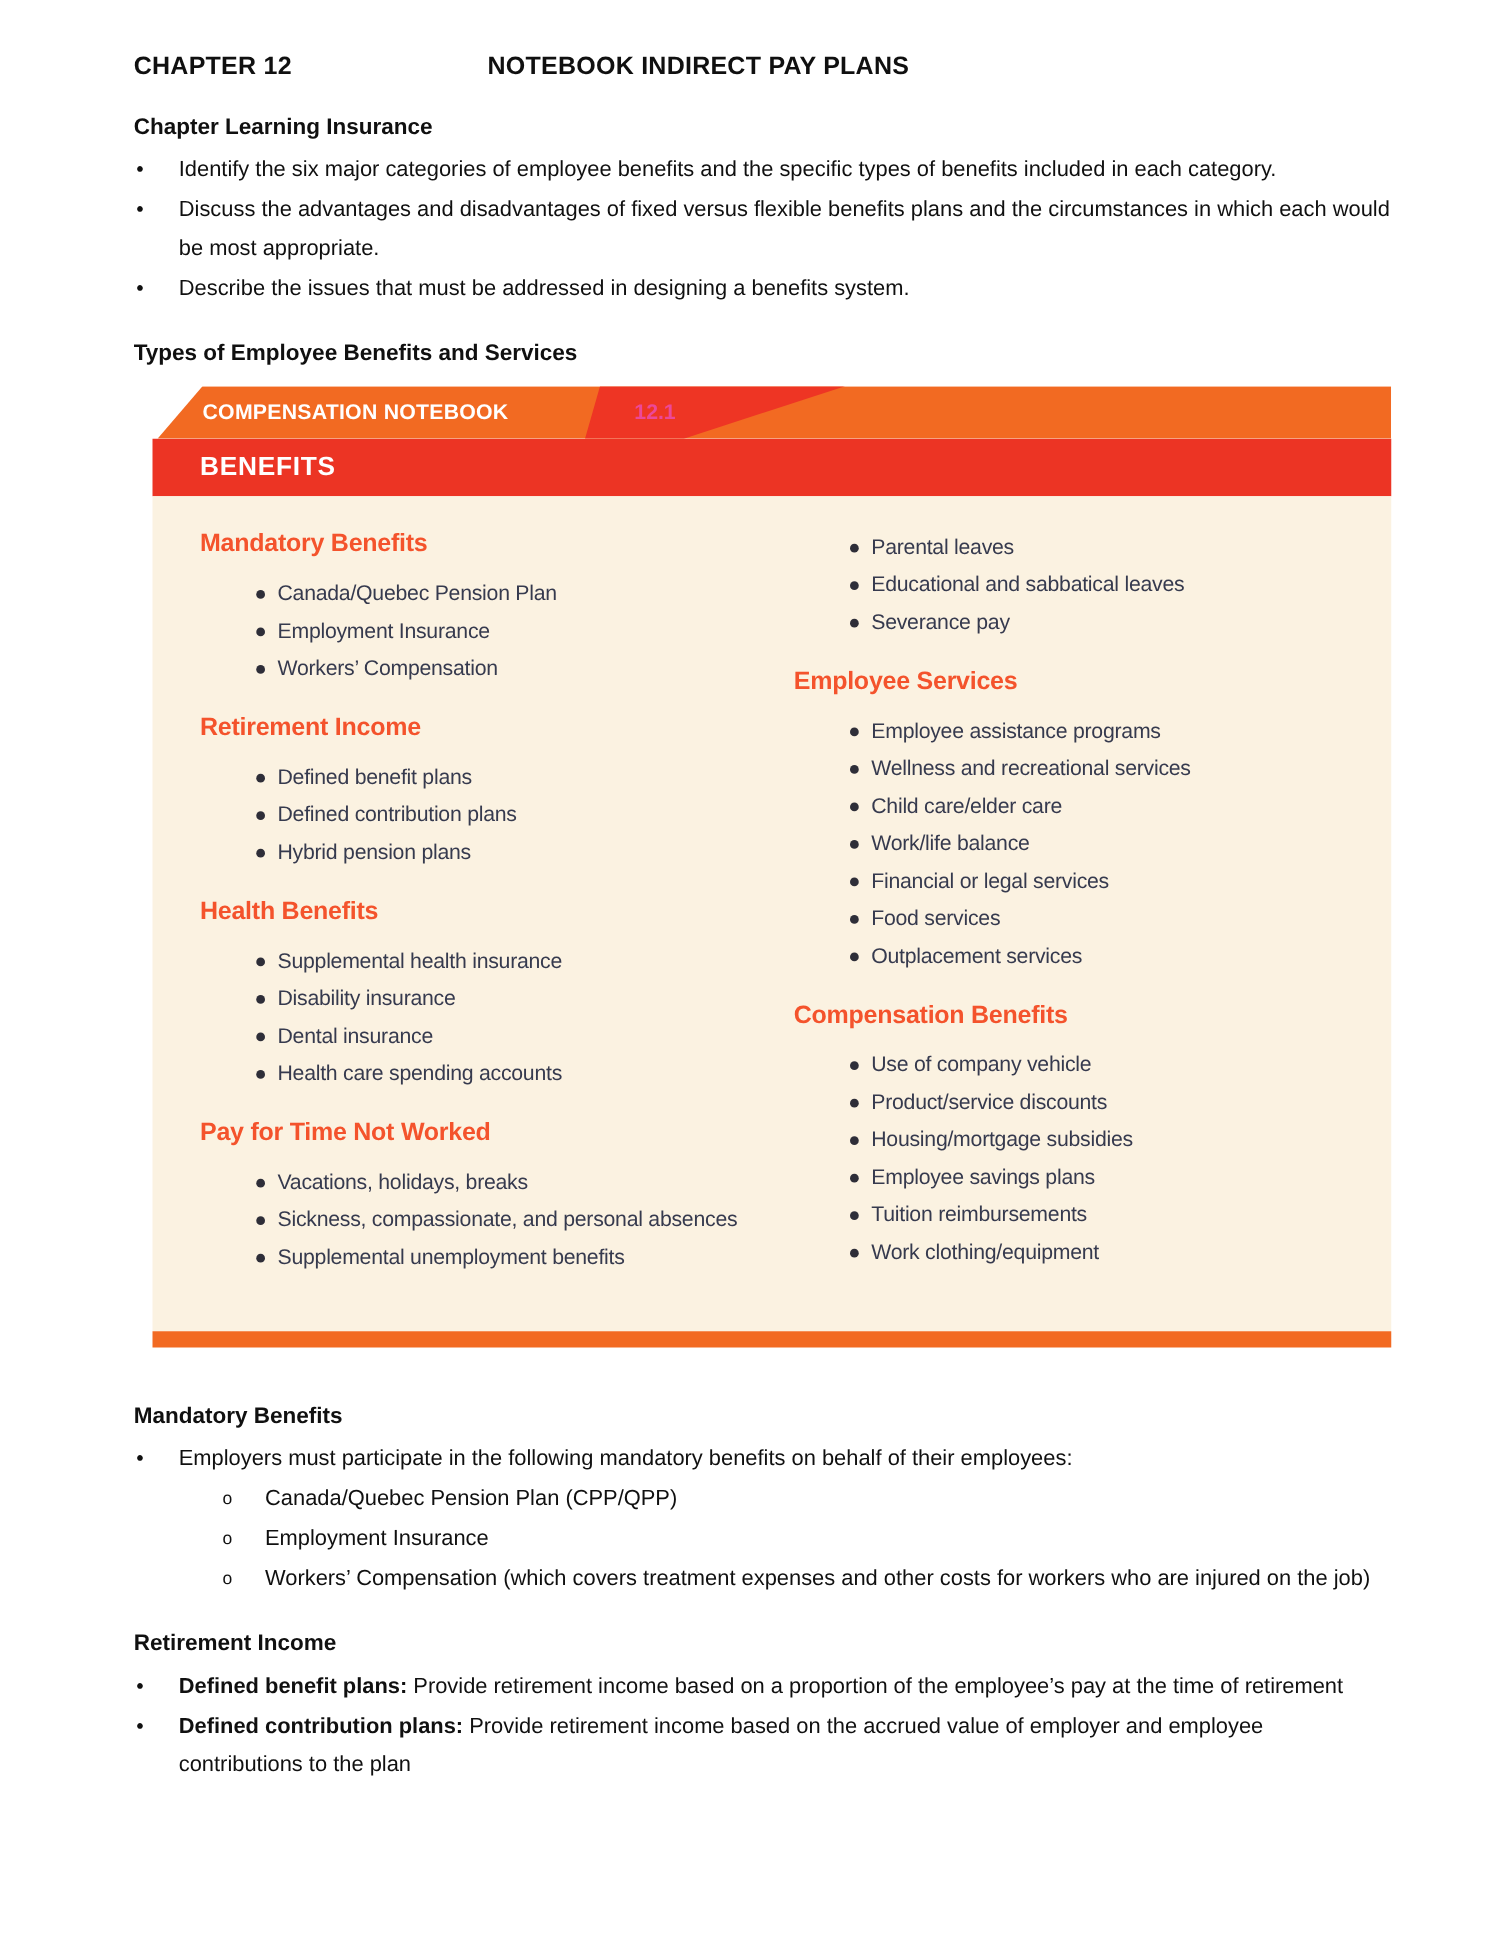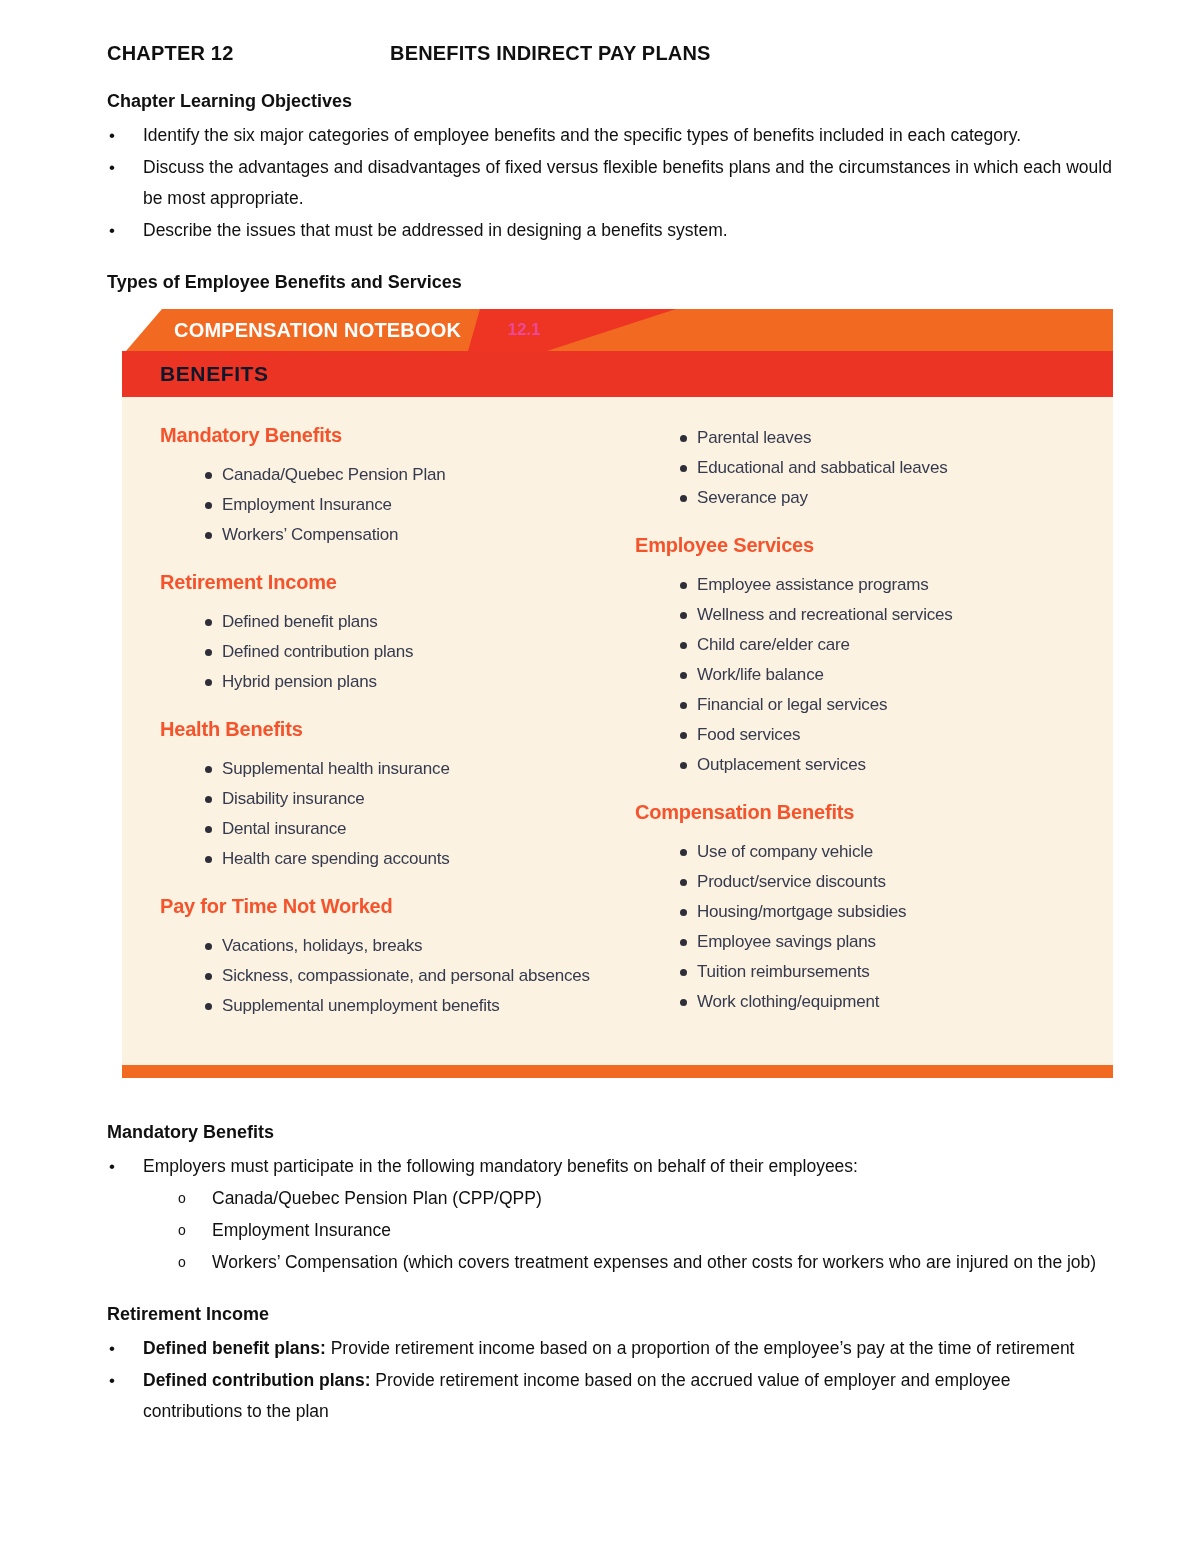--- a/index.html
+++ b/index.html
@@ -37,34 +37,34 @@
 
   
   .notebook { margin: 16px 0 0 15px; width: 991px; }
   .nb-topband { position: relative; height: 42px; }
   .nb-topband-shape {
     position: absolute; left: 0; top: 0; right: 0; bottom: 0;
     background: #F26A22;
     clip-path: polygon(40px 0, 100% 0, 100% 100%, 4px 100%);
   }
   .nb-kicker {
-    position: absolute; left: 52px; top: 0; line-height: 42px;
-    color: #ffffff; font-weight: bold; font-size: 20px; letter-spacing: 0.2px;
+    position: absolute; left: 40px; top: 0; line-height: 42px;
+    color: #ffffff; font-weight: bold; font-size: 17px; letter-spacing: 0.2px;
   }
   .nb-num-shape {
     position: absolute; left: 0; top: 0; right: 0; bottom: 0;
     background: #EE3524;
     clip-path: polygon(358px 0, 554px 0, 425px 100%, 346px 100%);
   }
   .nb-num {
     position: absolute; left: 366px; width: 72px; top: 0; text-align: center;
     line-height: 42px; color: #ec4899; font-weight: bold; font-size: 17px;
   }
   .nb-titleband {
-    height: 46px; background: #EC3424; color: #0f172a;
+    height: 46px; background: #EC3424; color: #ffffff;
     font-weight: bold; font-size: 21px; line-height: 46px;
     padding-left: 38px; letter-spacing: 0.6px;
   }
   .nb-body {
     background: #FBF2E1; display: flex; box-sizing: border-box;
     padding: 26px 18px 24px 38px; min-height: 606px;
   }
   .nb-col-left { width: 475px; flex: 0 0 auto; }
   .nb-col-right { flex: 1; }
   .nb-group { margin-bottom: 20px; }
@@ -83,24 +83,24 @@
   }
   .nb-bottomstrip { height: 13px; background: #F26A22; }
 </style>
 </head>
 <body>
 
 <div class="page">
 
   <div class="doc-header">
     <span class="chapter-label">CHAPTER 12</span>
-    <span class="chapter-title">BENEFITS INDIRECT PAY PLANS</span>
+    <span class="chapter-title">NOTEBOOK INDIRECT PAY PLANS</span>
   </div>
 
-  <div class="section-heading">Chapter Learning Objectives</div>
+  <div class="section-heading">Chapter Learning Insurance</div>
   <ul class="doc-list">
     <li>Identify the six major categories of employee benefits and the specific types of benefits included in each category.</li>
     <li>Discuss the advantages and disadvantages of fixed versus flexible benefits plans and the circumstances in which each would be most appropriate.</li>
     <li>Describe the issues that must be addressed in designing a benefits system.</li>
   </ul>
 
   <div class="section-heading">Types of Employee Benefits and Services</div>
 
   <div class="notebook">
     <div class="nb-topband">

